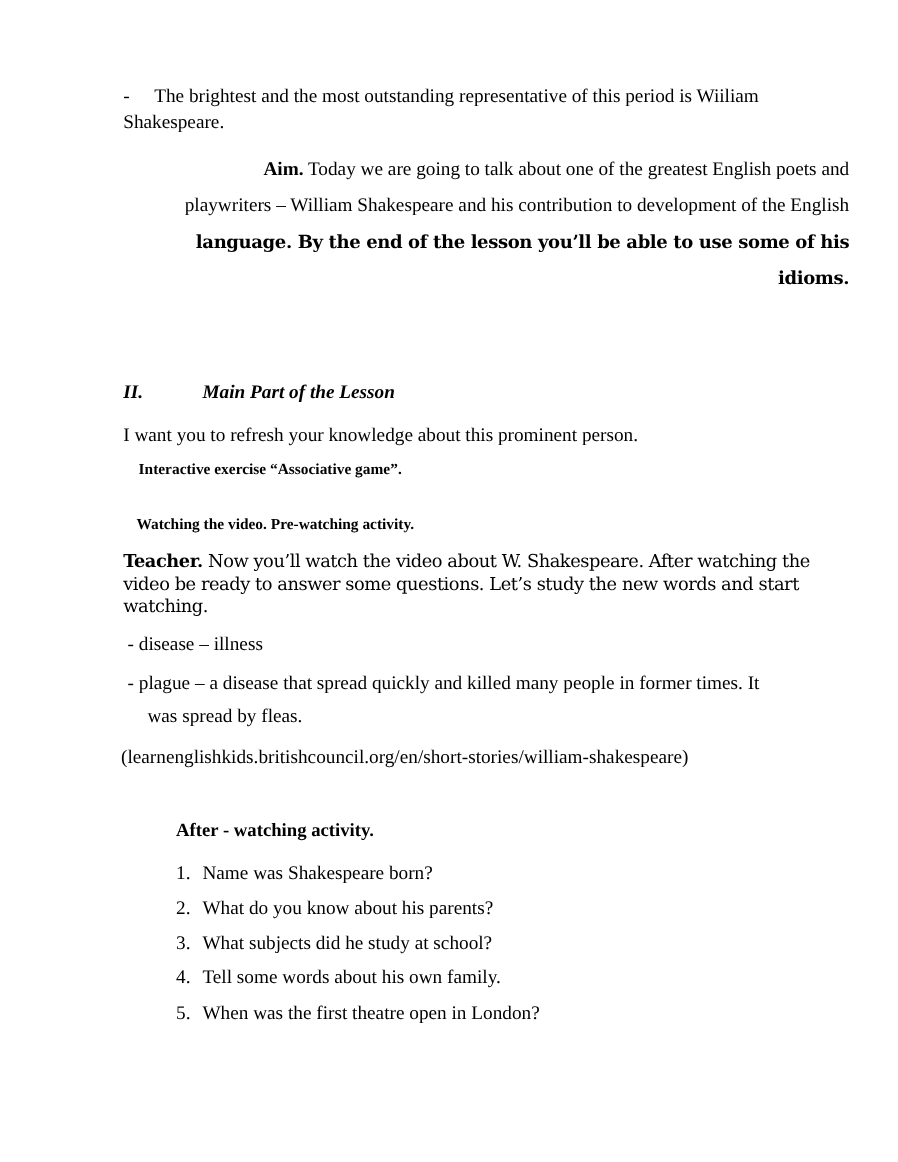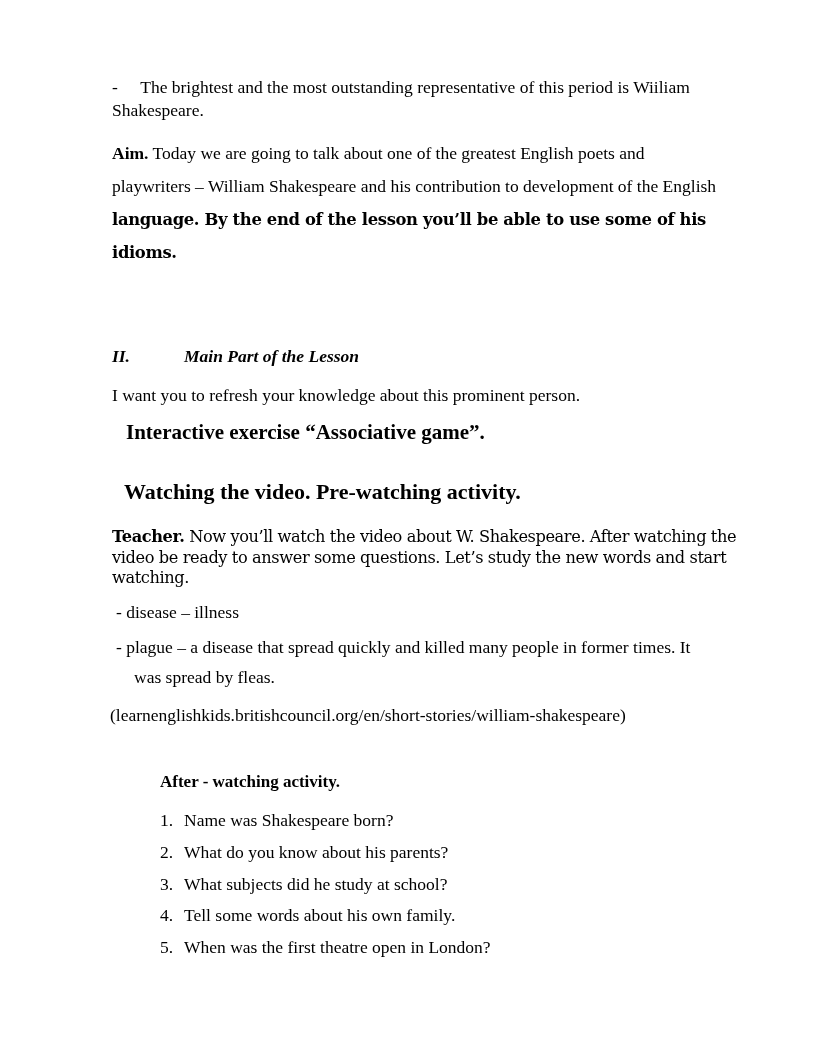--- a/index.html
+++ b/index.html
@@ -37,20 +37,21 @@
     margin: 0;
     text-align: left;
   }
   .lead-dash {
     margin-top: 6px;
     line-height: 1.30;
   }
   .aim {
     margin-top: 15px;
     line-height: 1.90;
+    text-align: right;
   }
   .b { font-weight: bold; }
 
   
   .condensed {
     font-family: "DejaVu Serif", "Liberation Serif", serif;
     font-size: 16.4px;
     font-weight: bold;
     letter-spacing: -0.35px;
   }
@@ -70,33 +71,33 @@
   .section-head .num {
     display: inline-block;
     width: 72px;
   }
 
   .intro-line { margin-top: 16px; }
 
   .sub-head {
     margin-top: 14px;
     margin-left: 14px;
-    font-size: 21px;
+    font-size: 14px;
     font-weight: bold;
   }
 
   .teacher-block {
     margin-top: 13px;
     line-height: 1.22;
   }
 
   .video-head {
     margin-top: 34px;
     margin-left: 12px;
-    font-size: 22px;
+    font-size: 14px;
     font-weight: bold;
   }
 
   .teacher-video {
     margin-top: 12px;
     line-height: 1.25;
   }
 
   .vocab {
     margin-top: 14px;

